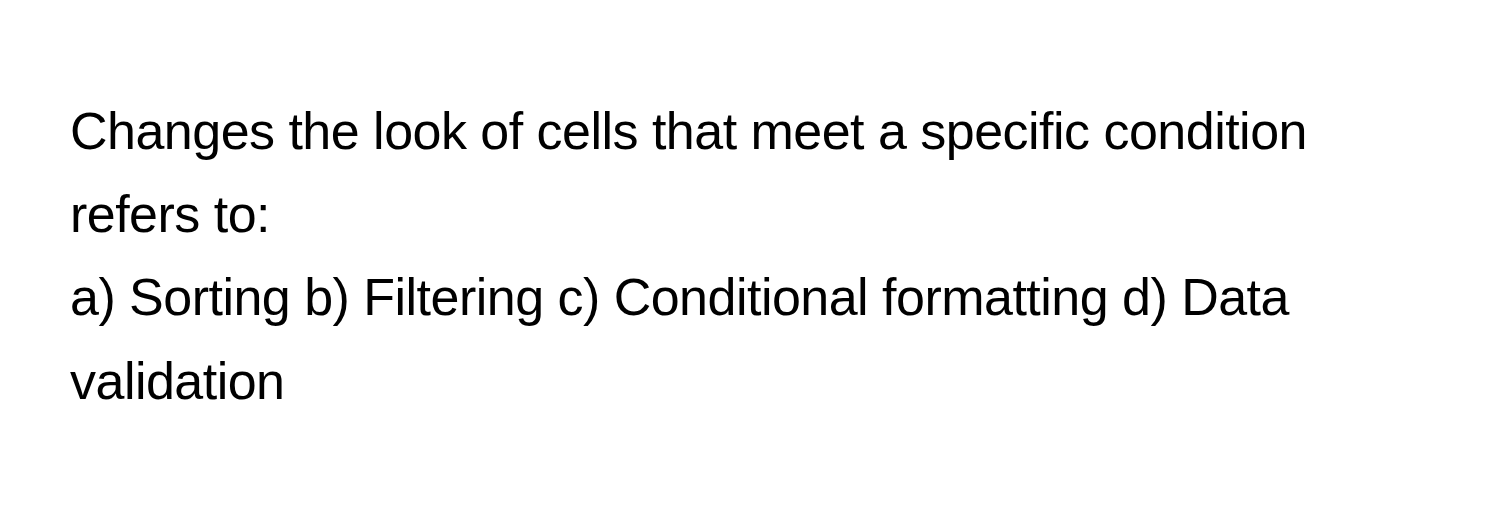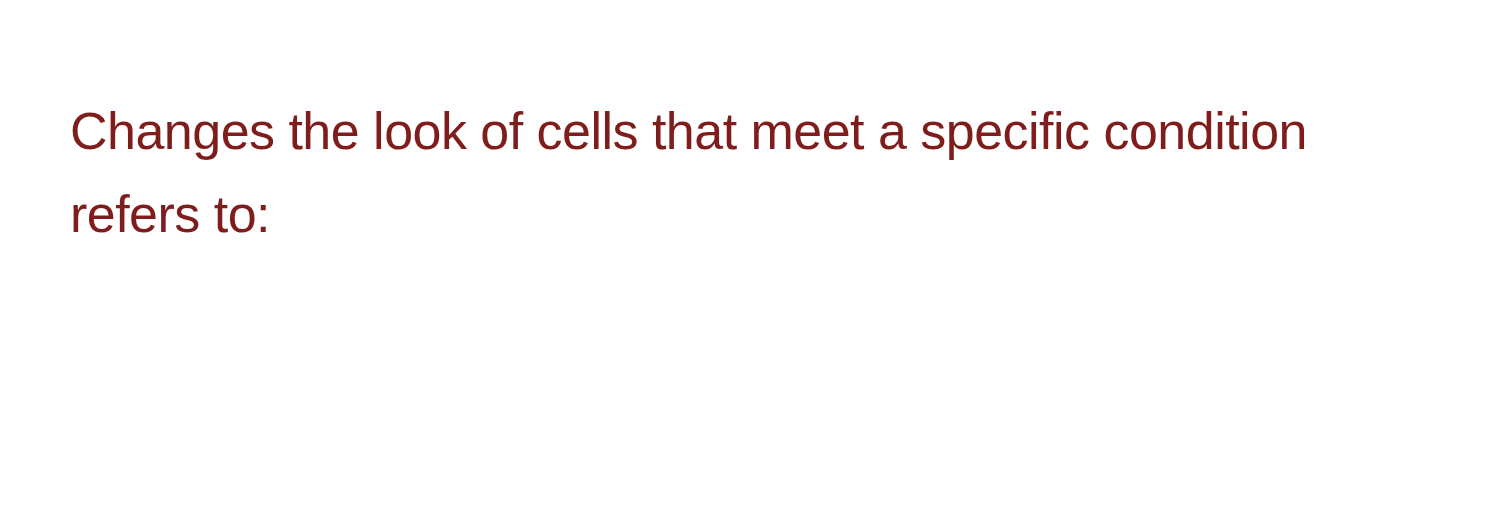--- a/index.html
+++ b/index.html
@@ -10,28 +10,29 @@
     body {
       width: 1500px;
       height: 512px;
       background: #ffffff;
       font-family: -apple-system, BlinkMacSystemFont, "Segoe UI", Helvetica, Arial, sans-serif;
       padding: 90px 70px 0 70px;
     }
     .question-block {
       font-size: 52px;
       line-height: 1.6;
-      color: #7f1d1d;
+      color: #000000;
       letter-spacing: -0.01em;
     }
     .question-text {
       display: block;
     }
     .options-text {
       display: block;
     }
   </style>
 </head>
 <body>
 
 <div class="question-block">
   <span class="question-text">Changes the look of cells that meet a specific condition refers to:</span>
+  <span class="options-text">a) Sorting b) Filtering c) Conditional formatting d) Data validation</span>
 </div>
 
 </body></html>

